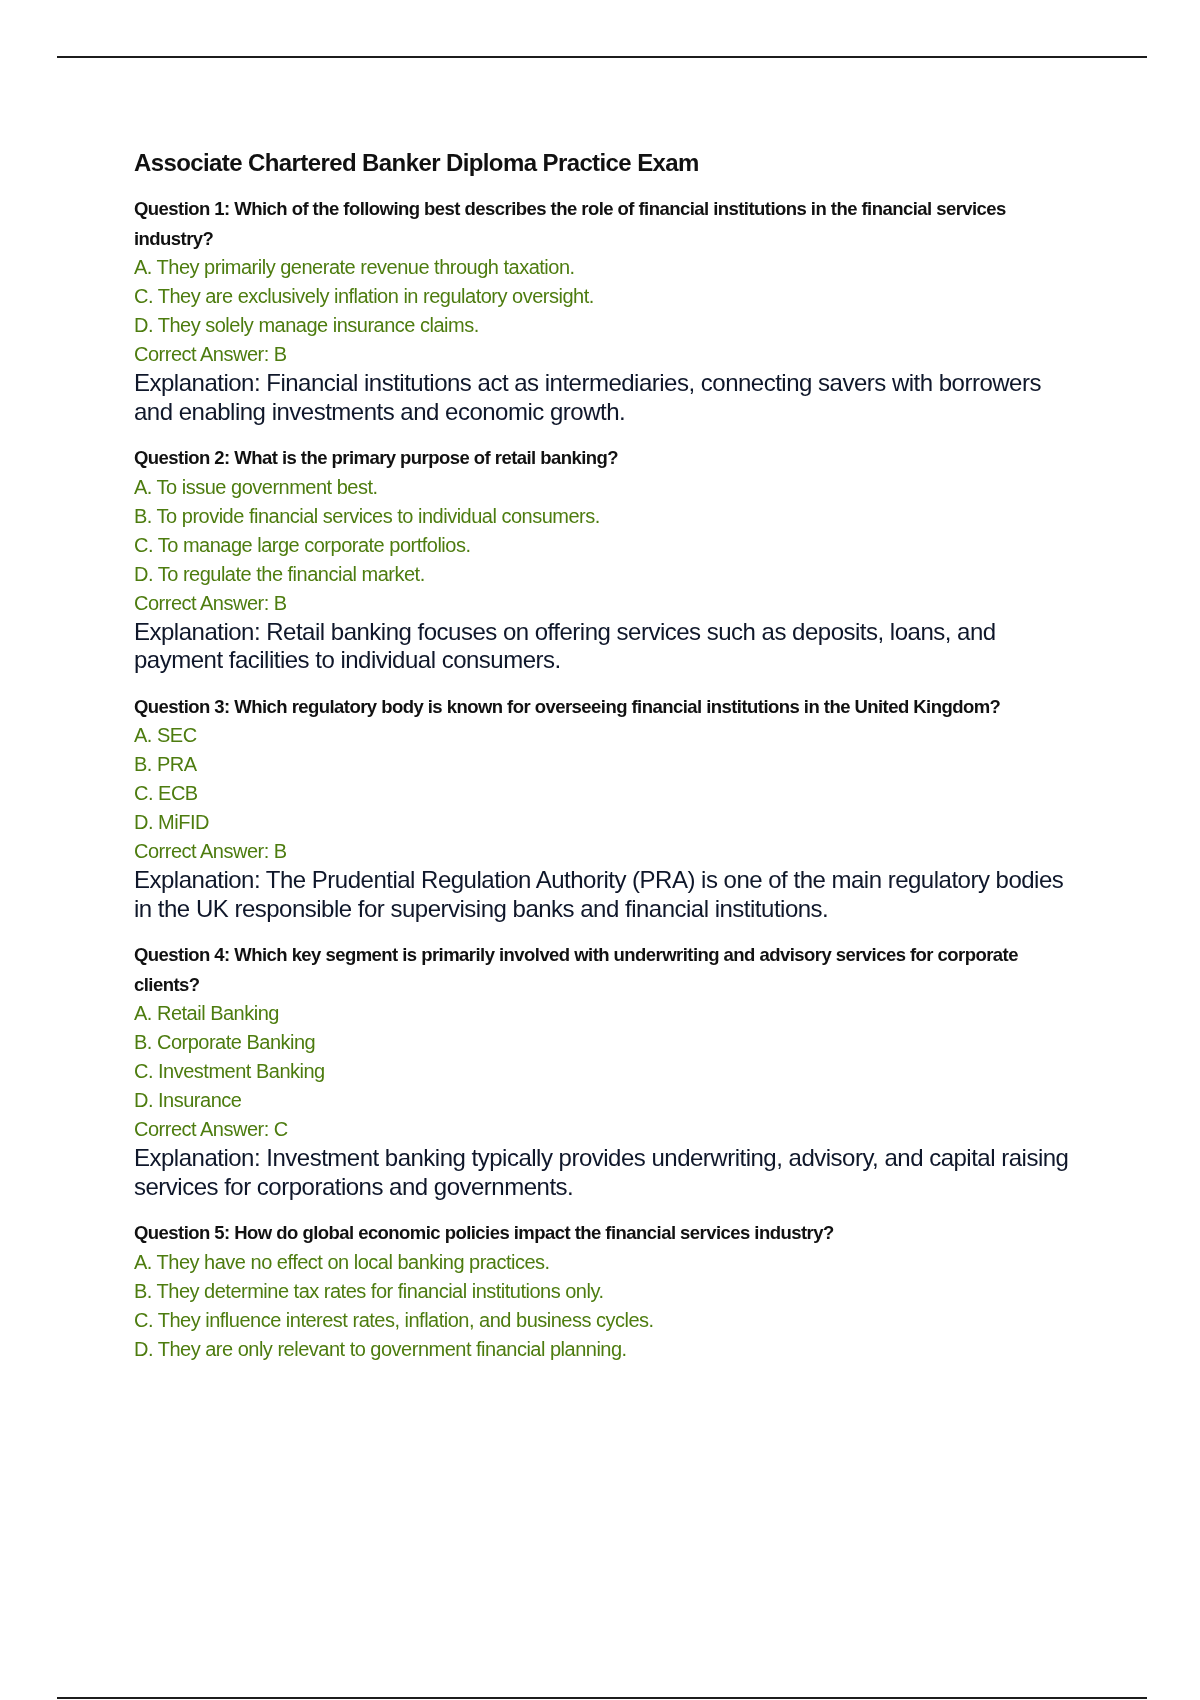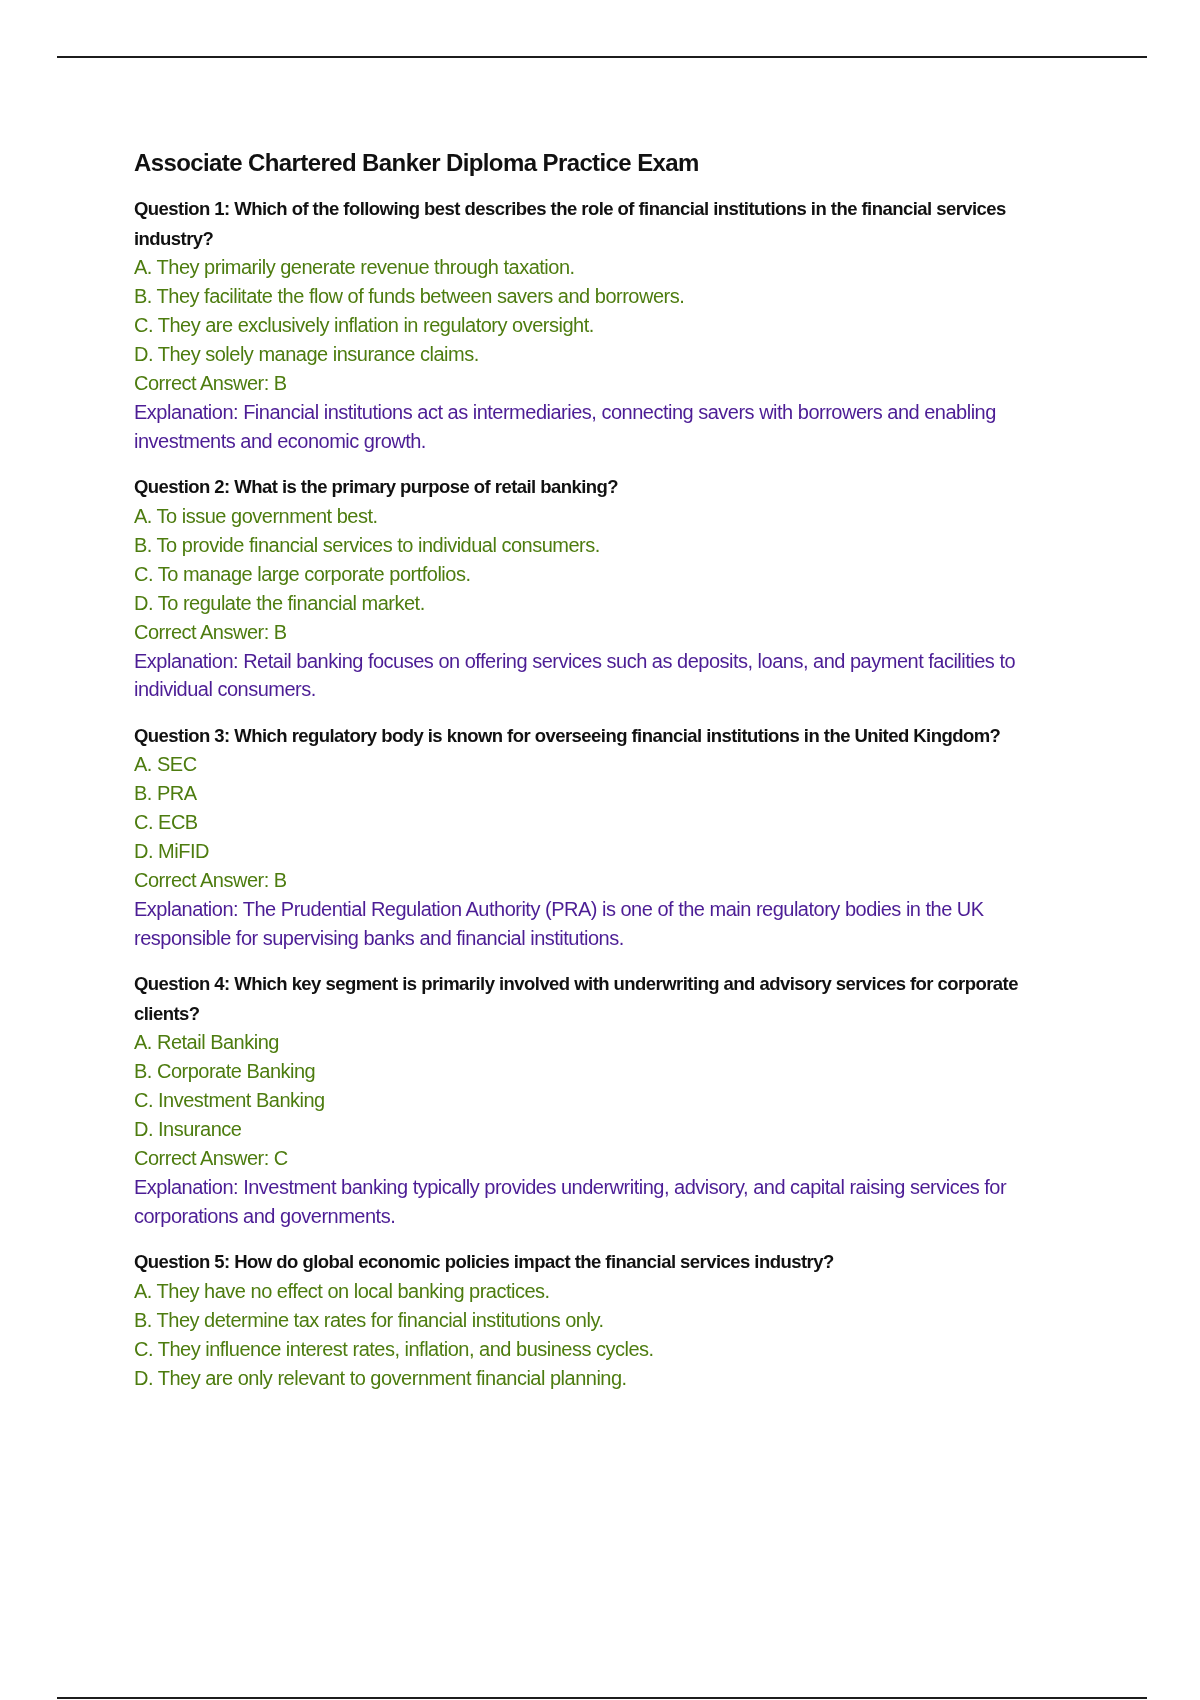--- a/index.html
+++ b/index.html
@@ -6,34 +6,33 @@
   body { width: 1200px; height: 1700px; position: relative; overflow: hidden;
          font-family: "Liberation Sans", sans-serif; color: #1a1a1a; }
   .rule { position: absolute; left: 57px; width: 1090px; height: 2px; background: #1c1c1c; }
   .rule.top { top: 56px; }
   .rule.bottom { top: 1697px; }
   .content { position: absolute; left: 134px; top: 148px; width: 950px; }
   .title { font-size: 24px; font-weight: bold; letter-spacing: -0.6px; line-height: 30px; margin: 0 0 16px 0; color: #111; }
   .question { margin-bottom: 17px; }
   .q-text { font-size: 18.5px; font-weight: bold; letter-spacing: -0.55px; line-height: 29.5px; color: #111; }
   .line { font-size: 20px; letter-spacing: -0.5px; line-height: 29px; color: #4d7c0f; }
-  .explanation { font-size: 20px; letter-spacing: -0.5px; line-height: 28.5px; color: #4c1d95; }
+  .explanation { font-size: 24px; letter-spacing: -0.5px; line-height: 28.5px; color: #0f172a; }
 </style>
 </head>
 <body>
 
 <div class="rule top"></div>
 
 <div class="content">
   <div class="title">Associate Chartered Banker Diploma Practice Exam</div>
 
   <div class="question">
     <div class="q-text">Question 1: Which of the following best describes the role of financial institutions in the financial services industry?</div>
     <div class="line">A. They primarily generate revenue through taxation.</div>
-    <div class="line">B. They facilitate the flow of funds between savers and borrowers.</div>
     <div class="line">C. They are exclusively inflation in regulatory oversight.</div>
     <div class="line">D. They solely manage insurance claims.</div>
     <div class="line">Correct Answer: B</div>
     <div class="explanation">Explanation: Financial institutions act as intermediaries, connecting savers with borrowers and enabling investments and economic growth.</div>
   </div>
 
   <div class="question">
     <div class="q-text">Question 2: What is the primary purpose of retail banking?</div>
     <div class="line">A. To issue government best.</div>
     <div class="line">B. To provide financial services to individual consumers.</div>

